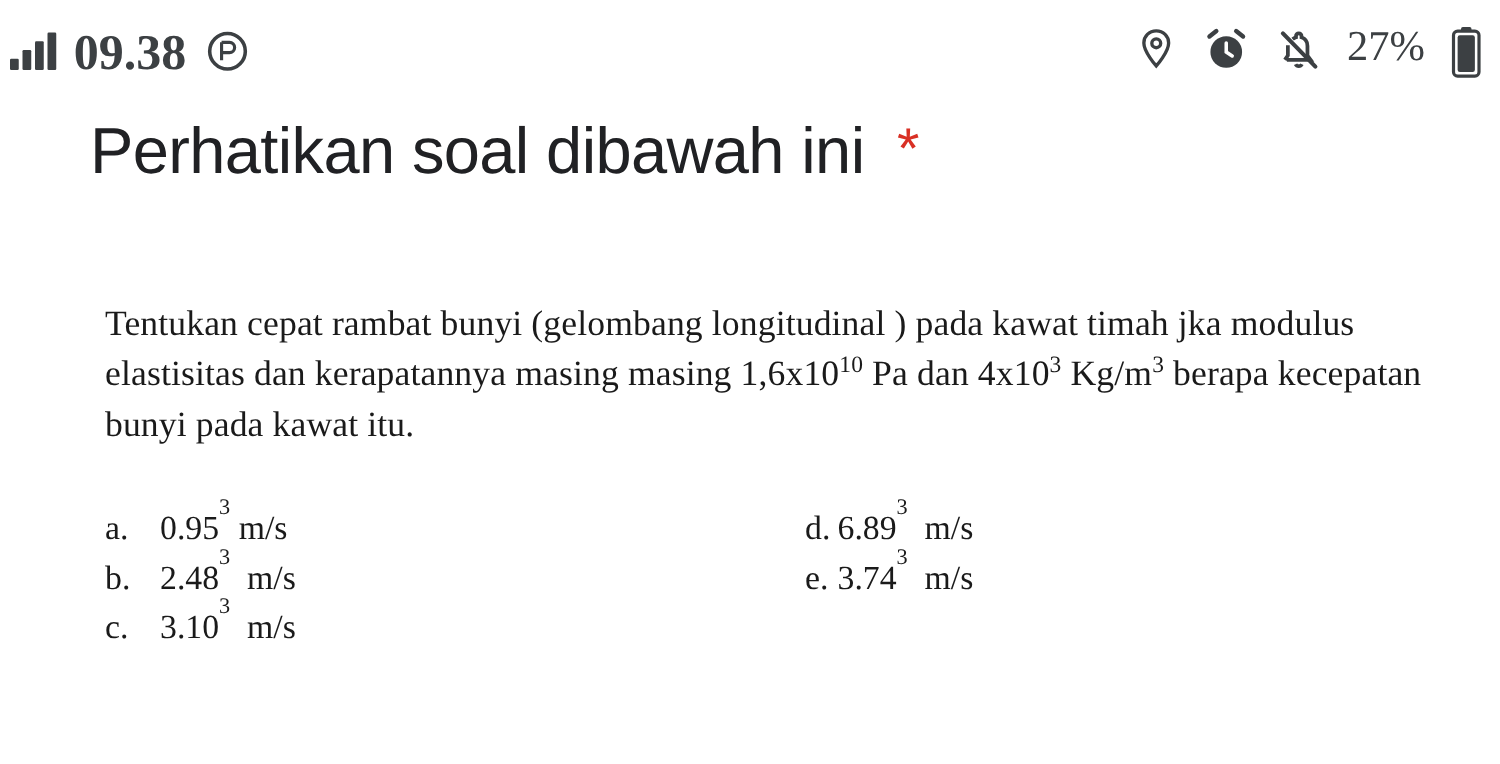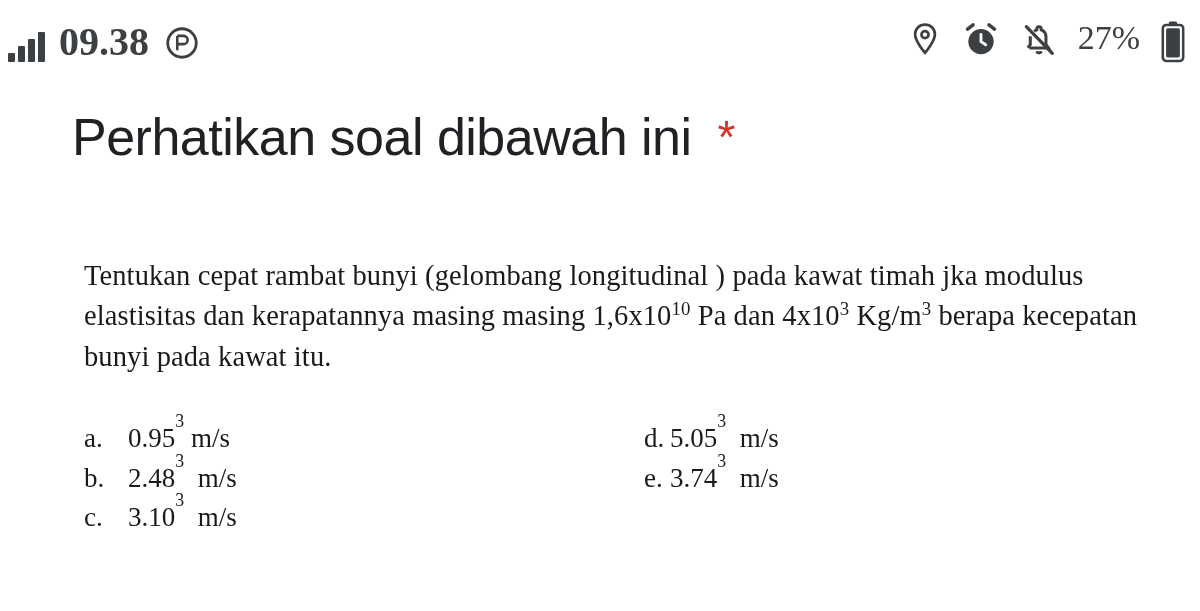--- a/index.html
+++ b/index.html
@@ -21,21 +21,21 @@
     height: 84px;
     width: 100%;
     box-sizing: border-box;
     padding: 0 14px;
     display: flex;
     align-items: center;
     justify-content: space-between;
   }
   .status-left {
     display: flex;
-    align-items: flex-end;
+    align-items: flex-start;
     gap: 14px;
   }
   .status-right {
     display: flex;
     align-items: flex-start;
     gap: 20px;
   }
   .signal-icon {
     display: flex;
     align-items: flex-end;
@@ -71,27 +71,27 @@
   .battery-pct {
     font-family: "Liberation Serif", serif;
     font-size: 34px;
     font-weight: 400;
     color: #3c4043;
     line-height: 1;
   }
 
   
   .question-title {
-    margin: 24px 0 0 72px;
+    margin: 8px 0 0 72px;
     font-size: 52px;
     font-weight: 400;
     color: #202124;
     line-height: 1.15;
     display: flex;
-    align-items: center;
+    align-items: flex-start;
     gap: 26px;
     letter-spacing: -0.5px;
   }
   .required-star {
     color: #d93025;
     font-size: 46px;
     font-weight: 400;
   }
 
   
@@ -210,21 +210,21 @@
       </div>
       <div class="choice">
         <span class="lbl">c.</span>
         <span>3.10</span><sup>3</sup><span>  m/s</span>
       </div>
     </div>
 
     <div class="col-right">
       <div class="choice">
         <span class="lbl">d.</span>
-        <span>5.05</span><sup>3</sup><span>  m/s</span>
+        <span>6.89</span><sup>3</sup><span>  m/s</span>
       </div>
       <div class="choice">
         <span class="lbl">e.</span>
         <span>3.74</span><sup>3</sup><span>  m/s</span>
       </div>
     </div>
   </div>
 </div>
 
 </body></html>

